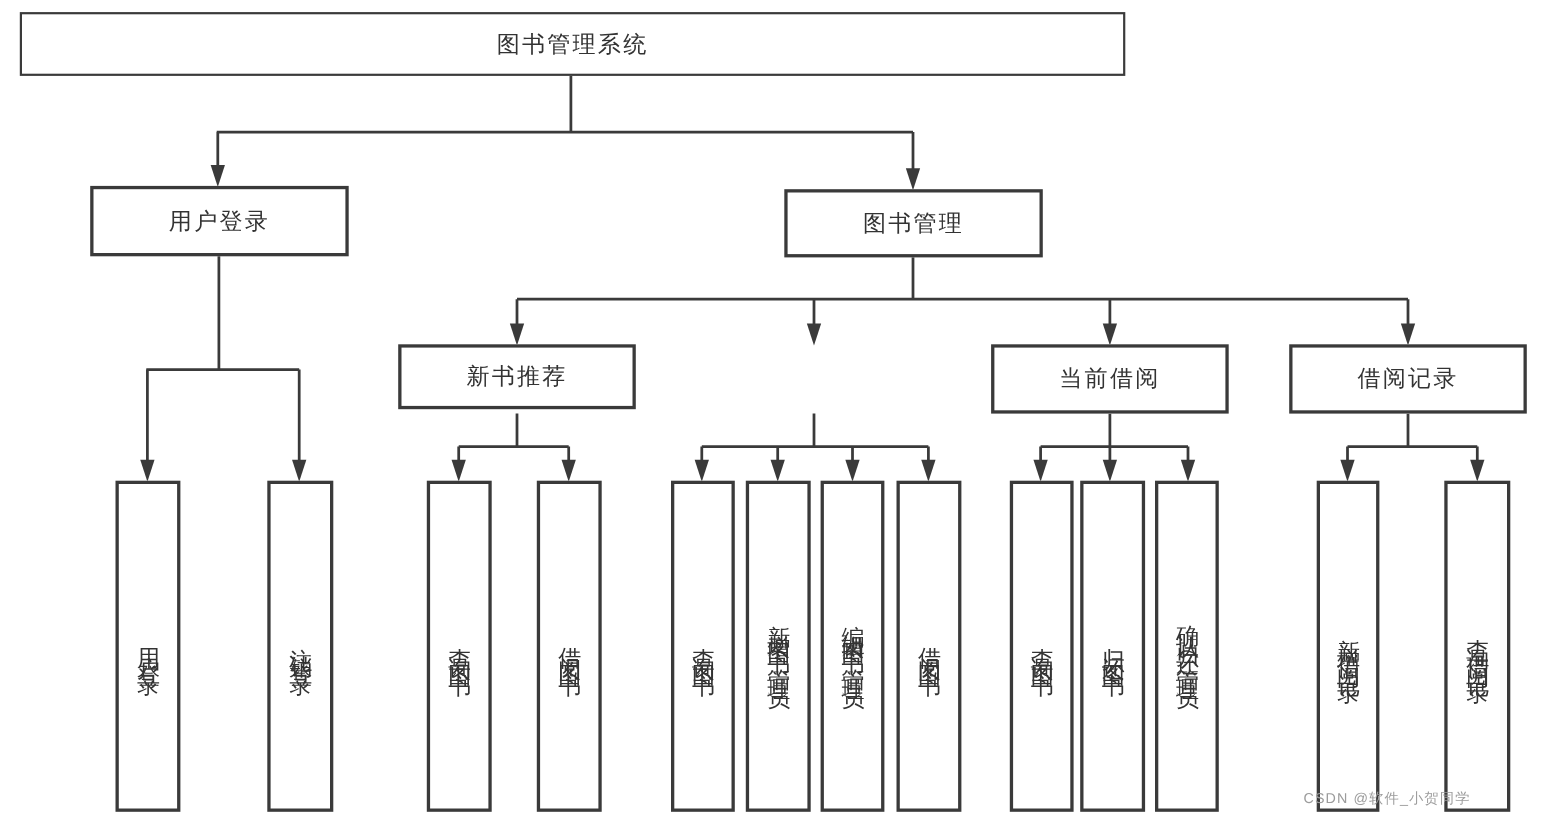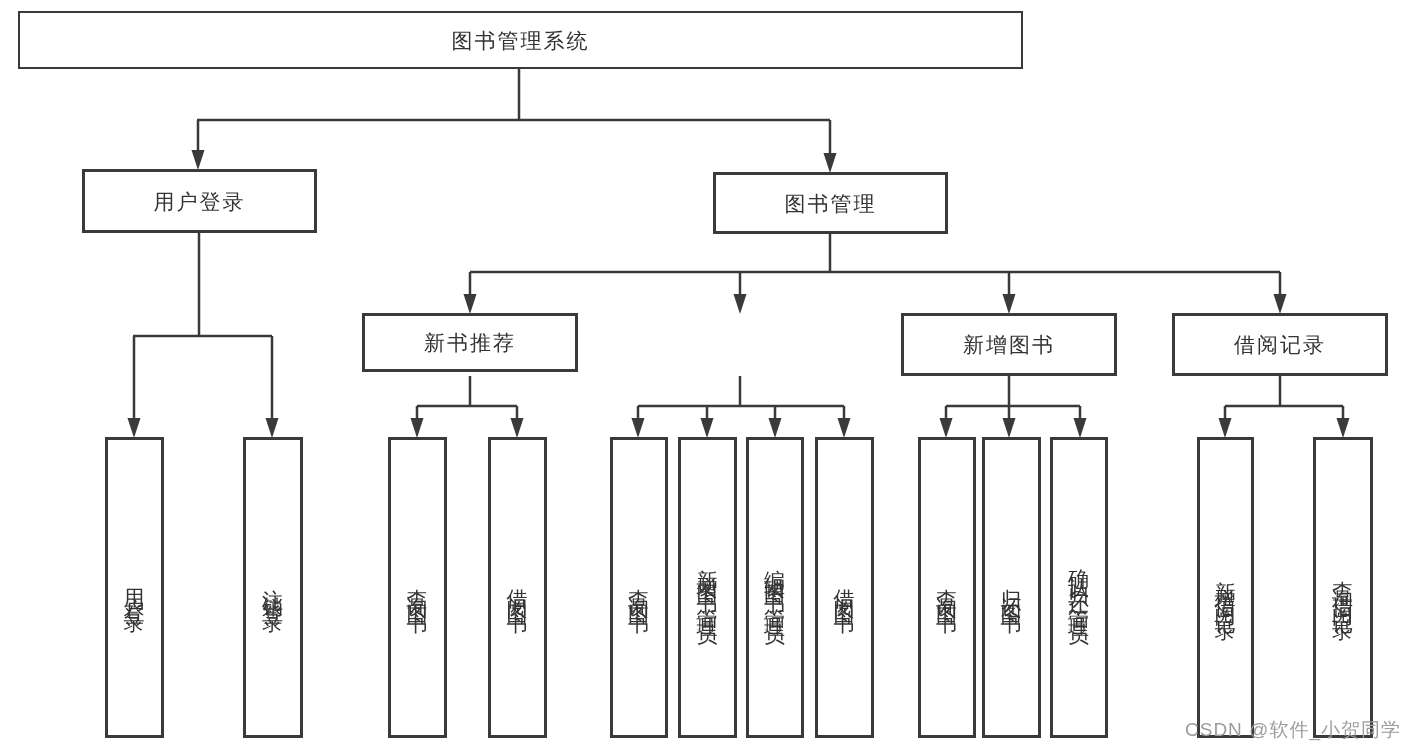--- a/index.html
+++ b/index.html
@@ -14,21 +14,21 @@
     border:3px solid #3a3a3a;display:flex;align-items:center;justify-content:center;
     color:#333333;font-size:21px;line-height:1;z-index:1;
   }
   .box.h{letter-spacing:2px;}
   .box.root{border-width:2.5px;}
   .box.v{
     writing-mode:vertical-rl;text-orientation:mixed;
     letter-spacing:8px;font-size:21px;
   }
   .watermark{
-    position:absolute;z-index:3;color:#9c9c9c;font-size:19px;letter-spacing:1px;
+    position:absolute;z-index:3;color:#9c9c9c;font-size:13px;letter-spacing:1px;
     white-space:nowrap;
   }
 </style>
 </head>
 <body>
 
 <div class="canvas">
 
   <svg class="connectors" width="1405" height="747" viewBox="0 0 1405 747" xmlns="http://www.w3.org/2000/svg">
     <g stroke="#3a3a3a" stroke-width="2.5" fill="none">
@@ -69,21 +69,21 @@
       <polygon points="1336.5,418 1349.5,418 1343,438"></polygon>
     </g>
   </svg>
 
   <div class="box h root" style="left:18px;top:11px;width:1005px;height:58px">图书管理系统</div>
 
   <div class="box h" style="left:82px;top:169px;width:235px;height:64px">用户登录</div>
   <div class="box h" style="left:713px;top:172px;width:235px;height:62px">图书管理</div>
 
   <div class="box h" style="left:362px;top:313px;width:216px;height:59px">新书推荐</div>
-  <div class="box h" style="left:901px;top:313px;width:216px;height:63px">新增图书</div>
+  <div class="box h" style="left:901px;top:313px;width:216px;height:63px">当前借阅</div>
   <div class="box h" style="left:1172px;top:313px;width:216px;height:63px">借阅记录</div>
 
   <div class="box v" style="left:105px;top:437px;width:59px;height:301px">用户登录</div>
   <div class="box v" style="left:243px;top:437px;width:60px;height:301px">注销登录</div>
 
   <div class="box v" style="left:388px;top:437px;width:59px;height:301px">查询图书</div>
   <div class="box v" style="left:488px;top:437px;width:59px;height:301px">借阅图书</div>
 
   <div class="box v" style="left:610px;top:437px;width:58px;height:301px">查询图书</div>
   <div class="box v" style="left:678px;top:437px;width:59px;height:301px">新增图书（管理员）</div>

